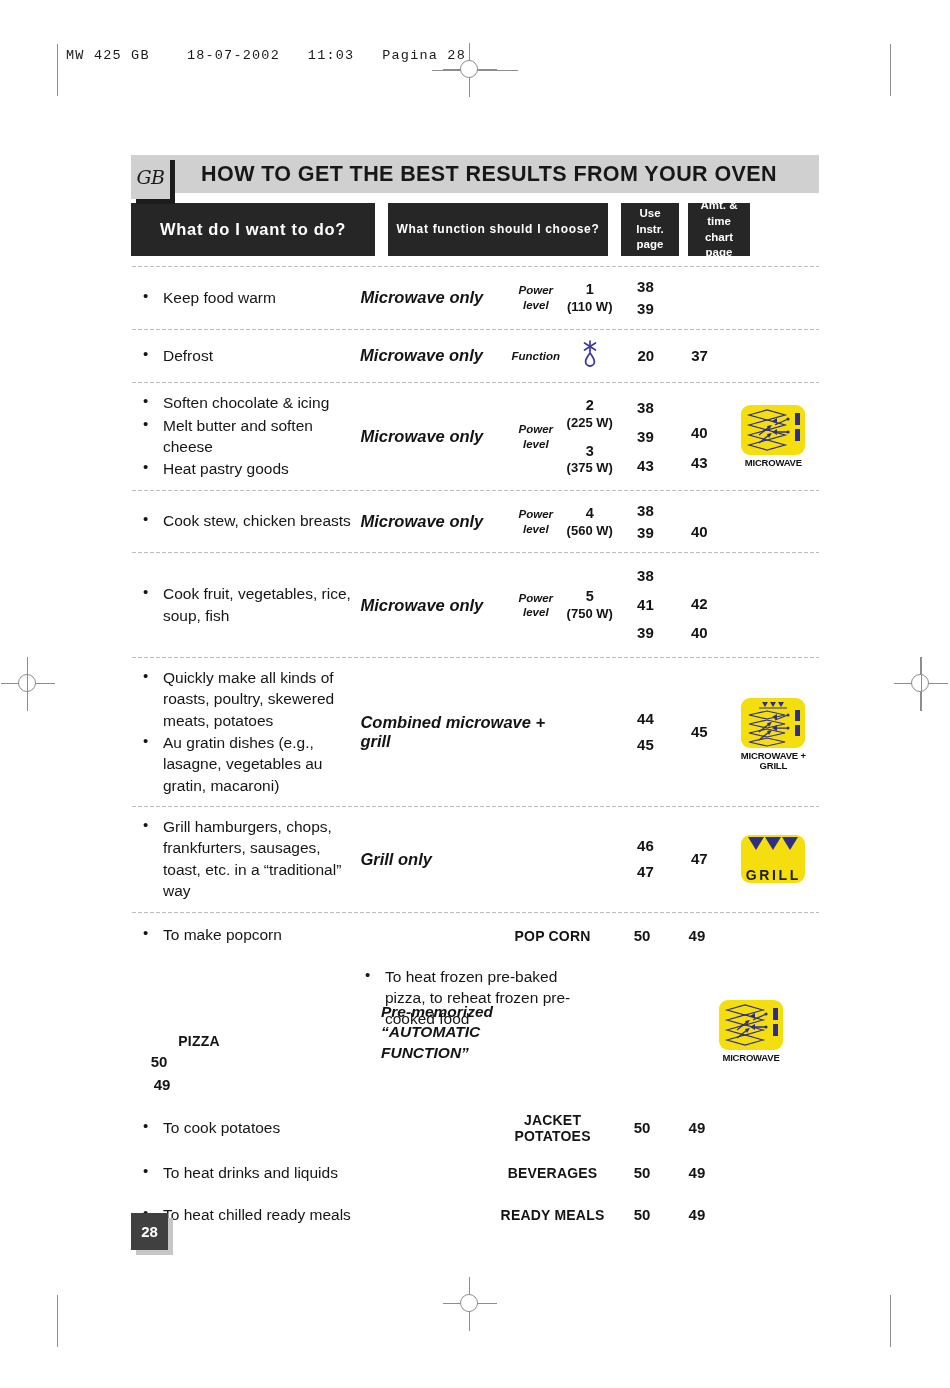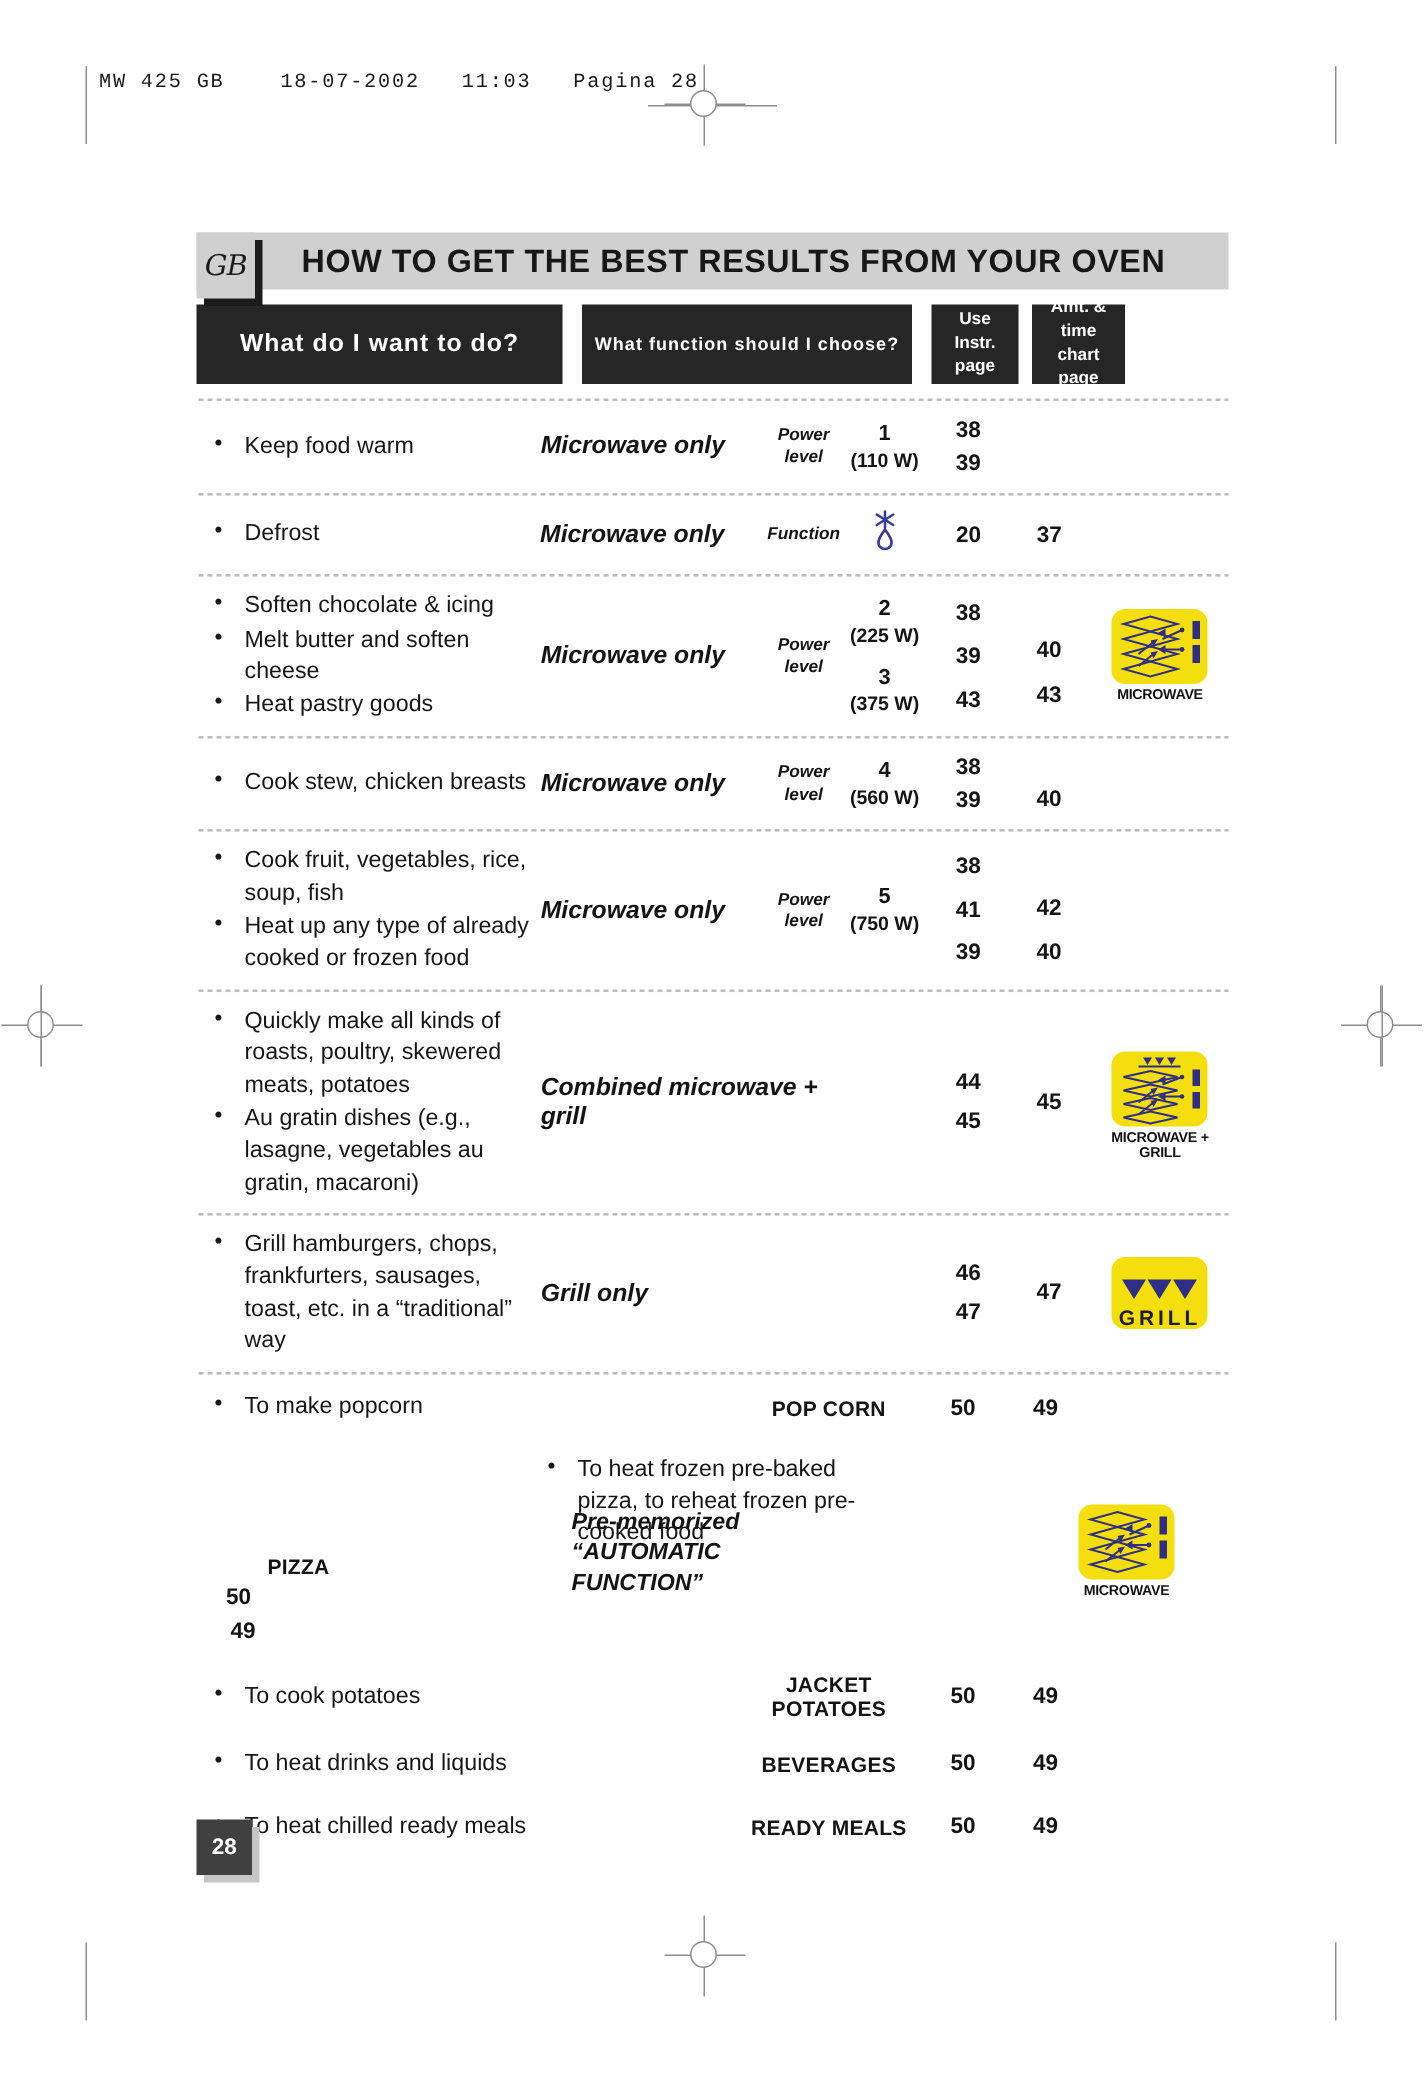--- a/index.html
+++ b/index.html
@@ -254,21 +254,21 @@
     background: #F5DE0E;
     border-radius: 9px;
     position: relative;
     overflow: hidden;
   }
   .appl-icon .box.grill {
     height: 48px;
     display: flex;
     flex-direction: column;
     align-items: center;
-    justify-content: flex-end;
+    justify-content: space-between;
   }
   .appl-icon .cap {
     margin-top: 3px;
     font-size: 9.5px;
     font-weight: bold;
     color: #111;
     text-align: center;
     line-height: 1.15;
     letter-spacing: -0.2px;
   }
@@ -509,21 +509,20 @@
       <div>40</div>
     </div>
     <div class="cell-icon"></div>
   </div>
 
   <div class="dotrule"></div>
   <div class="row" style="min-height:84px;">
     <div class="cell-task">
       <ul class="bullets">
         <li>Cook fruit, vegetables, rice, soup, fish</li>
-        <li>Heat up any type of already cooked or frozen food</li>
       </ul>
     </div>
     <div class="cell-func">Microwave only</div>
     <div class="cell-mode">
       <div>Power</div>
       <div>level</div>
     </div>
     <div class="cell-level">
       <div>5</div>
       <div class="watt">(750 W)</div>

